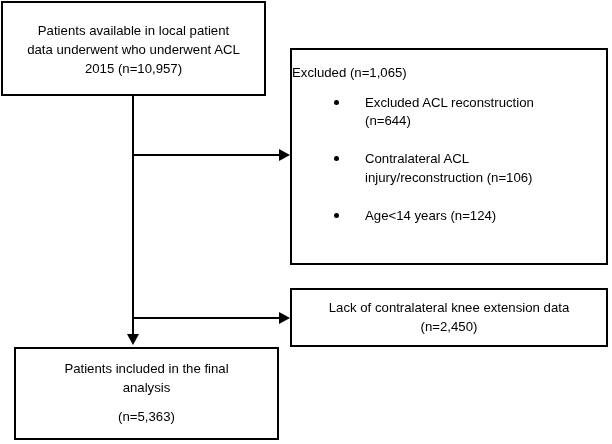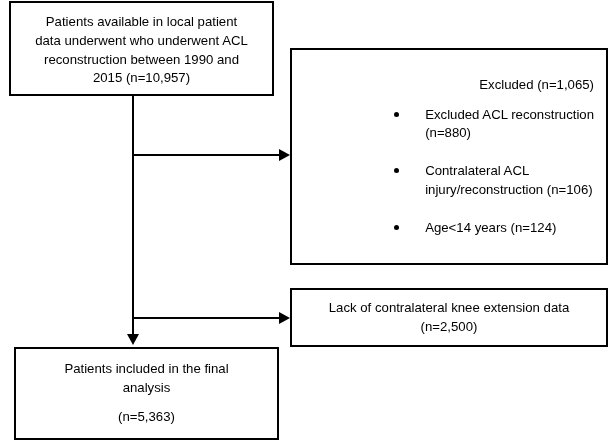--- a/index.html
+++ b/index.html
@@ -33,32 +33,31 @@
     white-space: nowrap;
   }
 
   
   #node-source {
     left: 1px;
     top: 1px;
     width: 265px;
     height: 95px;
     padding: 4px 6px 0 6px;
-    margin-left: 8px;
   }
 
   
   #node-excluded {
     left: 290px;
     top: 48px;
     width: 318px;
     height: 217px;
-    align-items: flex-end;
+    align-items: flex-start;
     justify-content: flex-start;
-    padding: 12px;
+    padding: 0;
   }
   #excluded-title {
     font-size: 13.2px;
     text-align: center;
     margin-top: 15px;
     margin-bottom: 14px;
   }
   .bullet-list {
     margin: 0;
     padding: 0;
@@ -149,47 +148,46 @@
   #arrow-final { left: 127px; top: 334px; }
 </style>
 </head>
 <body>
 
 <div id="flowchart">
 
   <div class="node" id="node-source">
     <div class="node-line">Patients available in local patient</div>
     <div class="node-line">data underwent who underwent ACL</div>
-    <div class="node-line">reconstruction between 1990 and</div>
     <div class="node-line">2015 (n=10,957)</div>
   </div>
 
   <div class="node" id="node-excluded">
     <div id="excluded-title">Excluded (n=1,065)</div>
     <ul class="bullet-list">
       <li class="bullet-item">
         <span class="bullet-dot"></span>
         <span class="bullet-text-line">Excluded ACL reconstruction</span>
-        <span class="bullet-text-line">(n=880)</span>
+        <span class="bullet-text-line">(n=644)</span>
       </li>
       <li class="bullet-item">
         <span class="bullet-dot"></span>
         <span class="bullet-text-line">Contralateral ACL</span>
         <span class="bullet-text-line">injury/reconstruction (n=106)</span>
       </li>
       <li class="bullet-item">
         <span class="bullet-dot"></span>
         <span class="bullet-text-line">Age&lt;14 years (n=124)</span>
       </li>
     </ul>
   </div>
 
   <div class="node" id="node-lack">
     <div class="node-line">Lack of contralateral knee extension data</div>
-    <div class="node-line">(n=2,500)</div>
+    <div class="node-line">(n=2,450)</div>
   </div>
 
   <div class="node" id="node-final">
     <div class="node-line">Patients included in the final</div>
     <div class="node-line">analysis</div>
     <div id="final-gap"></div>
     <div class="node-line">(n=5,363)</div>
   </div>
 
   <div class="conn" id="trunk"></div>

